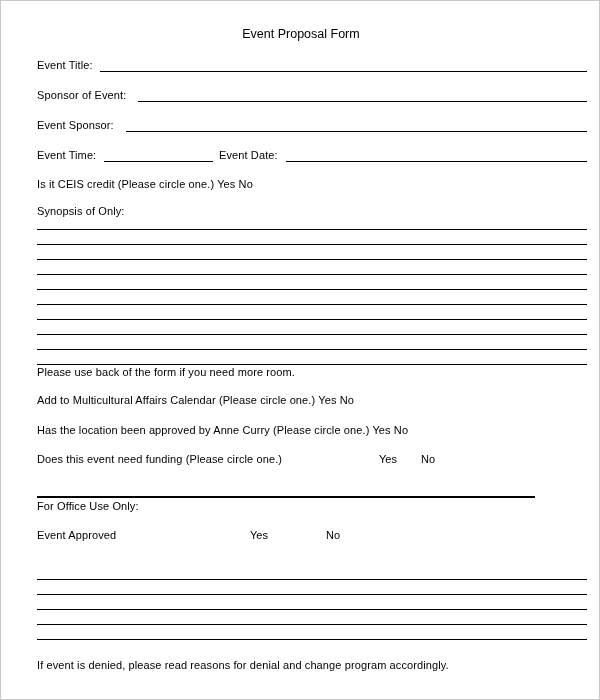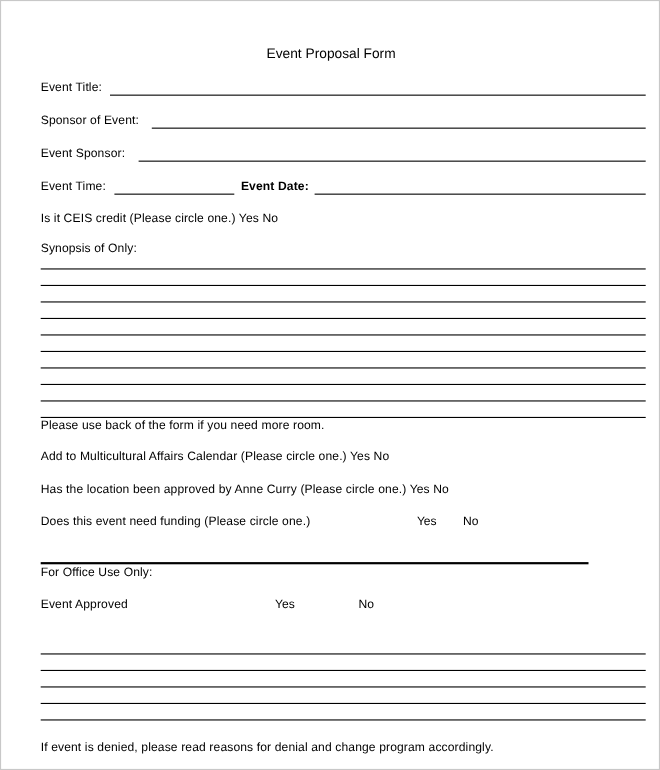--- a/index.html
+++ b/index.html
@@ -16,21 +16,21 @@
     position: relative;
     width: 600px;
     height: 700px;
     box-sizing: border-box;
     background: #ffffff;
     border: 1px solid #c8c8c8;
     overflow: hidden;
   }
   .sheet {
     position: absolute;
-    left: 0; top: 15px;
+    left: 0; top: 0;
     width: 600px;
     height: 492px;
   }
   
   .t {
     position: absolute;
     font-size: 11px;
     line-height: 13px;
     white-space: nowrap;
     letter-spacing: 0.01em;
@@ -69,21 +69,21 @@
     <div class="rule" style="left:99px; top:70px; width:487px;"></div>
 
     <div class="t" style="left:36px; top:88px;">Sponsor of Event:</div>
     <div class="rule" style="left:137px; top:100px; width:449px;"></div>
 
     <div class="t" style="left:36px; top:118px;">Event Sponsor:</div>
     <div class="rule" style="left:125px; top:130px; width:461px;"></div>
 
     <div class="t" style="left:36px; top:148px;">Event Time:</div>
     <div class="rule" style="left:103px; top:160px; width:109px;"></div>
-    <div class="t" style="left:218px; top:148px;font-weight:bold;">Event Date:</div>
+    <div class="t" style="left:218px; top:148px;">Event Date:</div>
     <div class="rule" style="left:285px; top:160px; width:301px;"></div>
 
     <div class="t" style="left:36px; top:177px;">Is it CEIS credit (Please circle one.)  Yes No</div>
 
     <div class="t" style="left:36px; top:204px;">Synopsis of Only:</div>
 
     <div class="rule" style="left:36px; top:228px; width:550px;"></div>
     <div class="rule" style="left:36px; top:243px; width:550px;"></div>
     <div class="rule" style="left:36px; top:258px; width:550px;"></div>
     <div class="rule" style="left:36px; top:273px; width:550px;"></div>

